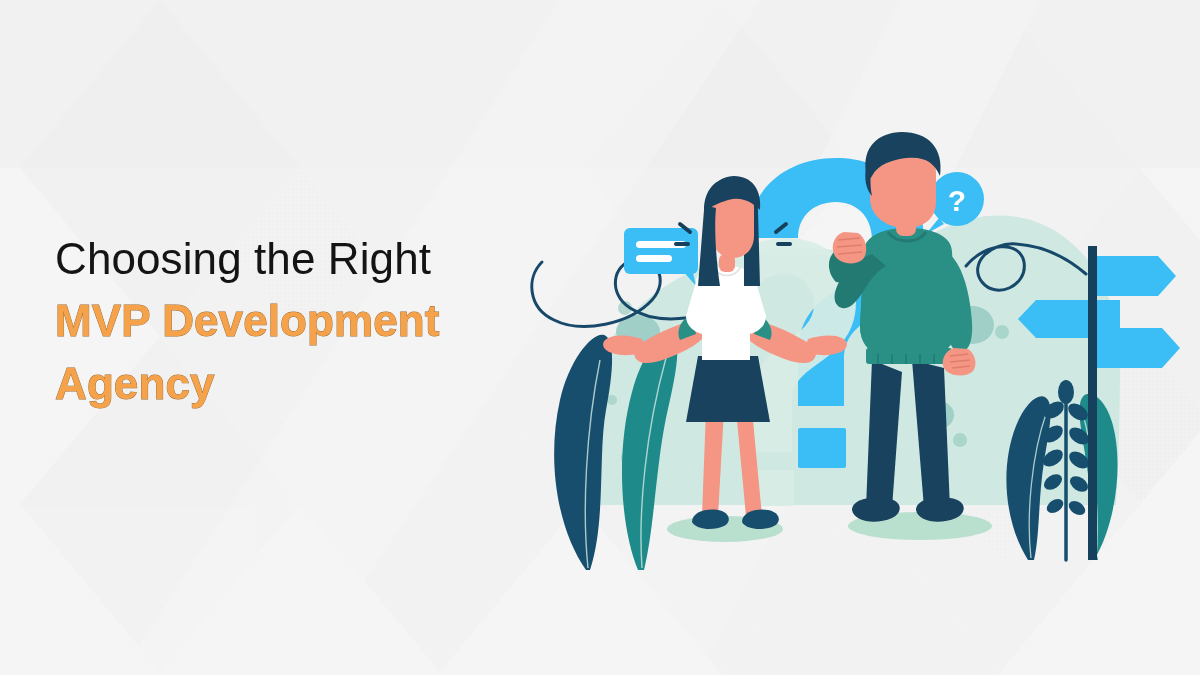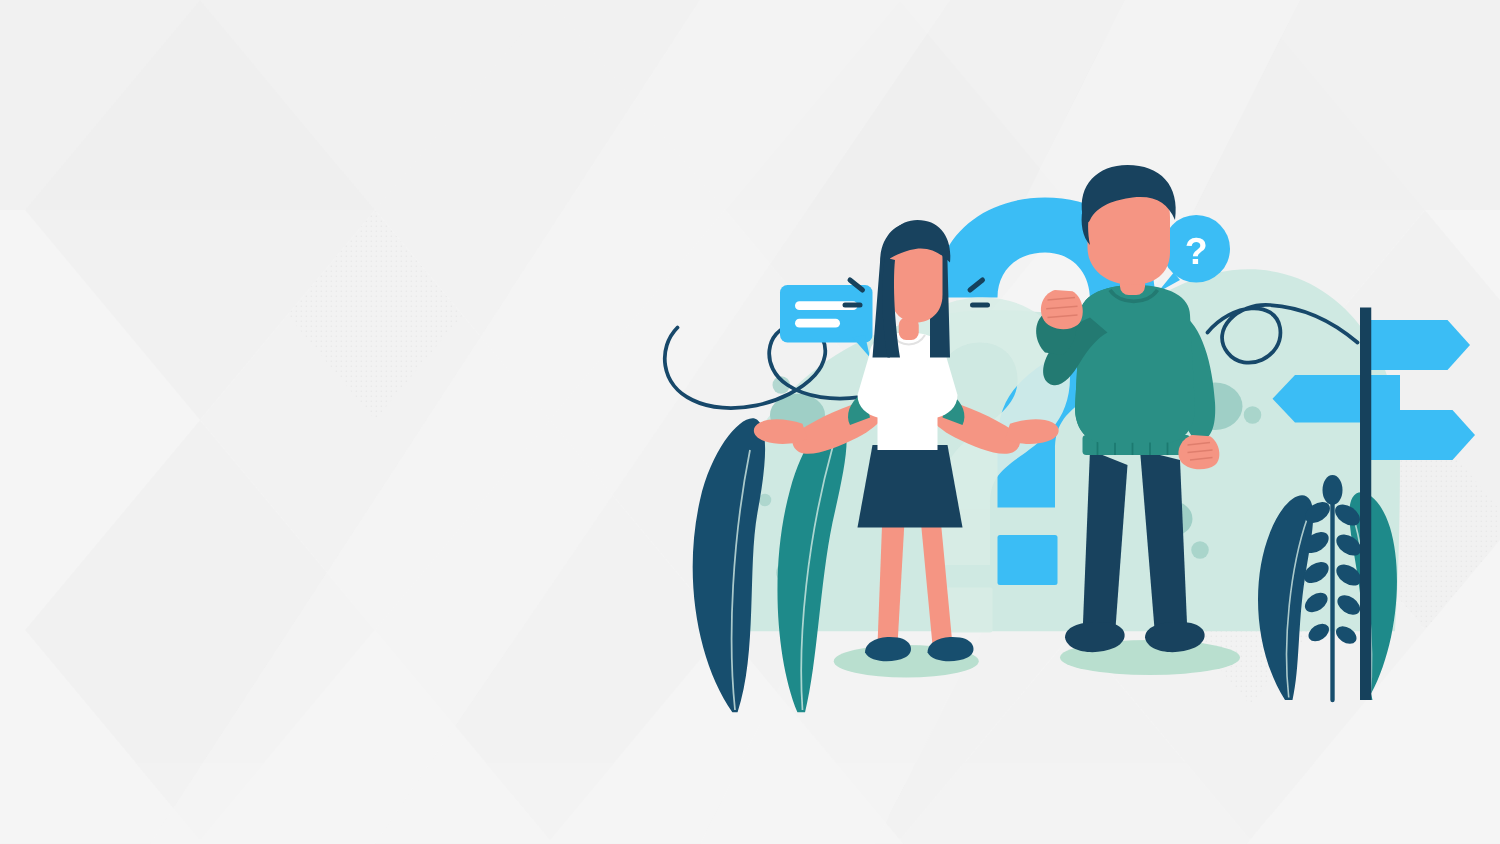--- a/index.html
+++ b/index.html
@@ -112,20 +112,25 @@
       <polygon points="1140,336 1210,420 1140,504 1070,420" fill="url(#dotsPat)"></polygon>
       <polygon points="1000,420 1060,492 1000,564 940,492" fill="url(#dotsPat)"></polygon>
     </g>
 
     <g opacity="0.45">
       <polygon points="560,0 760,0 300,675 120,675" fill="#f7f7f7"></polygon>
       <polygon points="900,0 1040,0 700,675 560,675" fill="#f6f6f6"></polygon>
     </g>
   </svg>
 
+  <div class="headline">
+    <span class="line line-dark">Choosing the Right</span>
+    <span class="line line-accent">MVP Development</span>
+    <span class="line line-accent">Agency</span>
+  </div>
 
   <div class="illustration">
     <svg viewBox="0 0 660 460" xmlns="http://www.w3.org/2000/svg">
 
       <g>
         <path d="M 60 395
                  C 40 300, 80 190, 200 150
                  C 300 118, 330 165, 420 120
                  C 520 72, 600 150, 600 250
                  C 600 320, 598 365, 596 395

